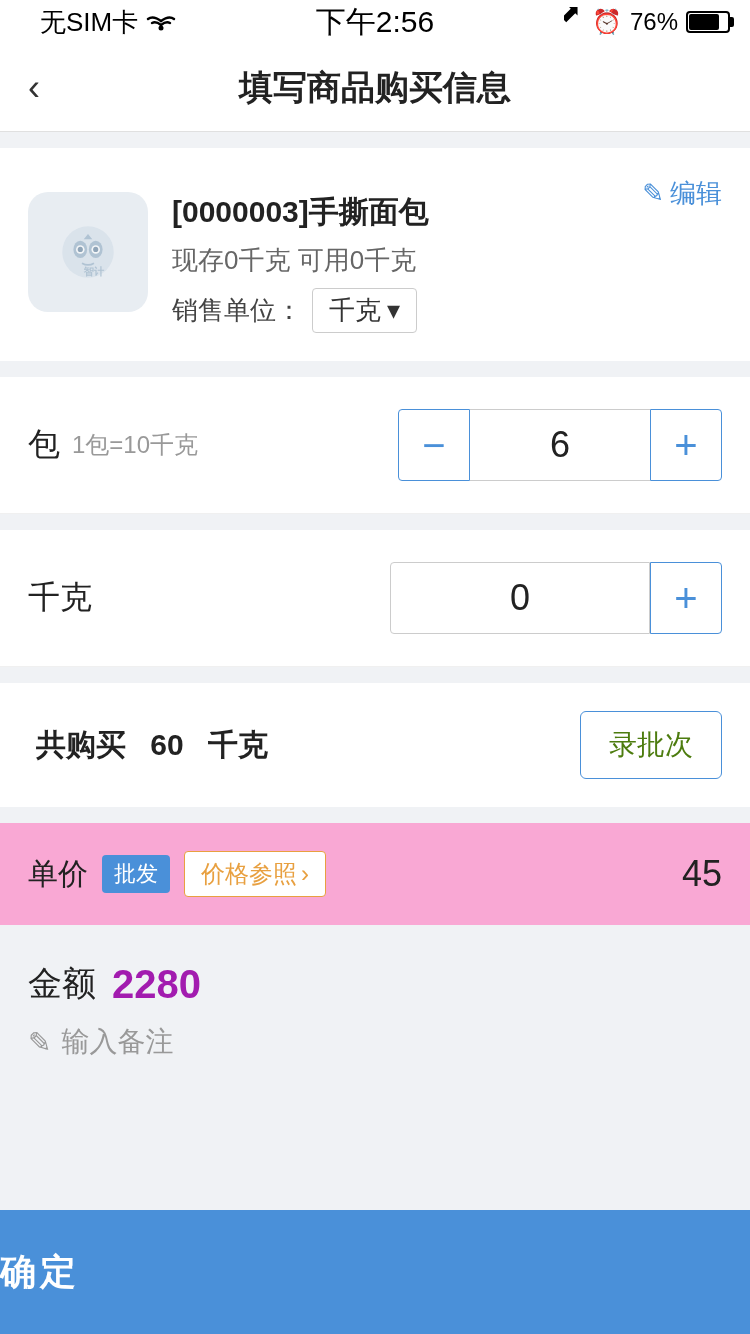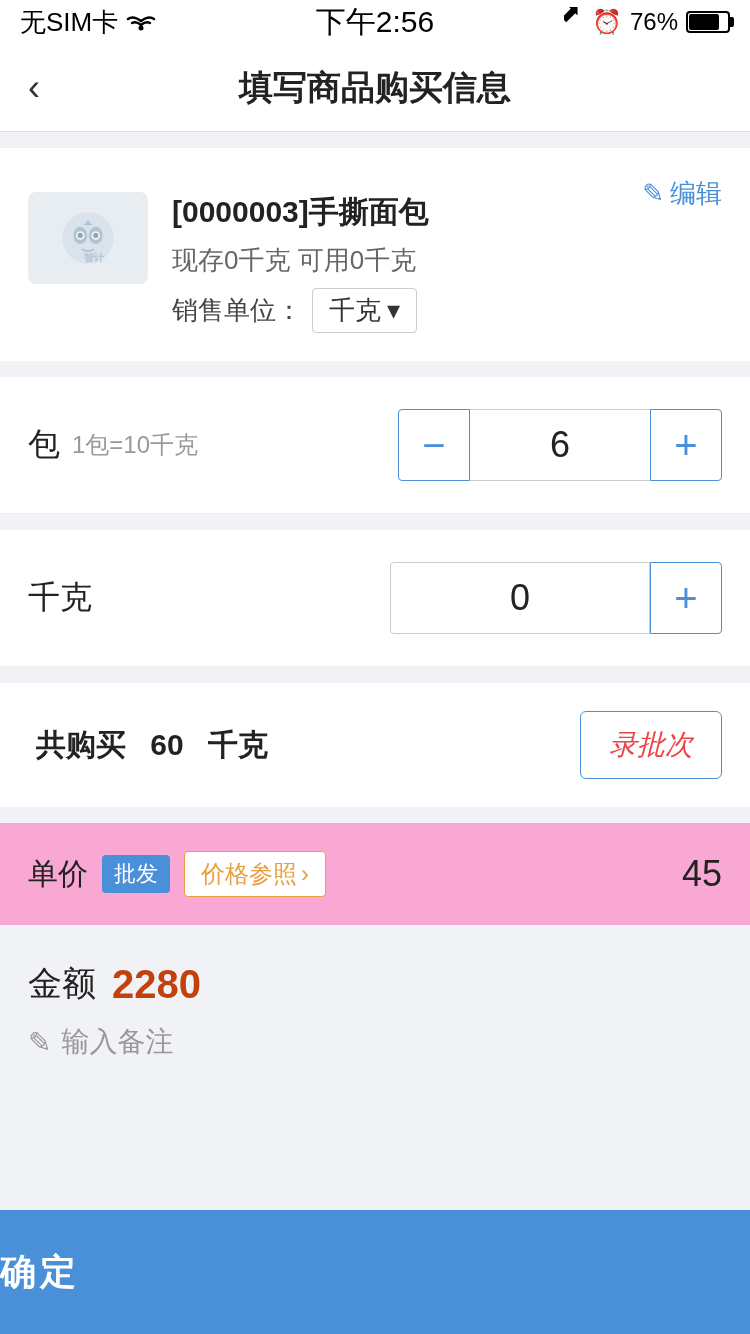--- a/index.html
+++ b/index.html
@@ -23,20 +23,21 @@
       justify-content: space-between;
       padding: 0 20px;
       font-size: 28px;
     }
     .status-left {
       display: flex;
       align-items: center;
       gap: 8px;
       font-size: 26px;
       color: #000;
+      margin-left: 20px;
     }
     .status-center {
       font-size: 30px;
       font-weight: 500;
       color: #000;
       position: absolute;
       left: 50%;
       transform: translateX(-50%);
     }
     .status-right {
@@ -104,23 +105,23 @@
     .product-card {
       background: #fff;
       padding: 28px 28px 28px 28px;
       display: flex;
       align-items: flex-start;
       gap: 24px;
       margin-top: 16px;
     }
     .product-image {
       width: 120px;
-      height: 92px;
+      height: 120px;
       background: #e8edf2;
-      border-radius: 8px;
+      border-radius: 20px;
       display: flex;
       align-items: center;
       justify-content: center;
       flex-shrink: 0;
     }
     .product-image svg {
       width: 60px;
       height: 60px;
       opacity: 0.5;
     }
@@ -249,27 +250,26 @@
       font-size: 30px;
       color: #222;
     }
     .purchase-text span {
       font-weight: 600;
       margin: 0 8px;
     }
     .batch-btn {
       margin-left: auto;
       border: 1px solid #4a90d9;
-      color: #ef4444;
+      color: #4d7c0f;
       font-size: 28px;
       padding: 14px 28px;
       border-radius: 6px;
       background: #fff;
       cursor: pointer;
-      font-style: italic;
     }
 
     
     .price-section {
       background: #f9a8d4;
       margin-top: 16px;
       padding: 28px 28px;
     }
     .price-row {
       display: flex;
@@ -318,21 +318,21 @@
       font-size: 34px;
       color: #222;
     }
     .amount-label {
       font-weight: 500;
     }
     .amount-value {
       font-size: 40px;
       font-weight: 700;
       margin-left: 16px;
-      color: #c2410c;
+      color: #a21caf;
     }
     .note-row {
       display: flex;
       align-items: center;
       gap: 10px;
       margin-top: 16px;
       color: #999;
       font-size: 28px;
     }
     .note-icon {

